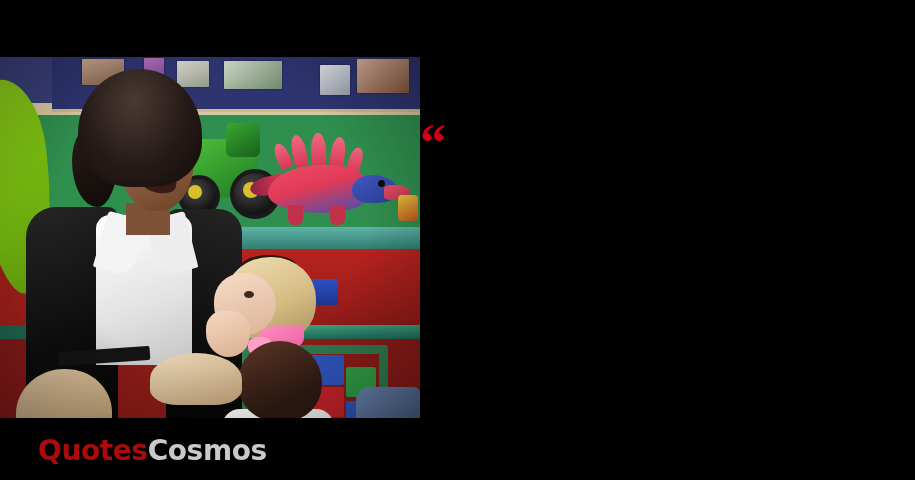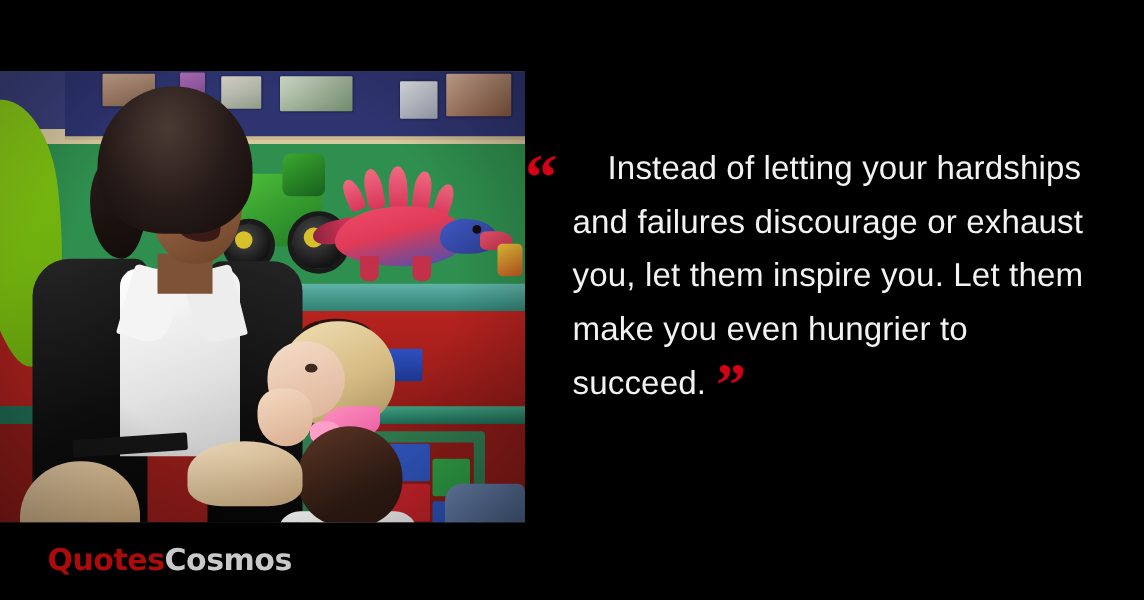--- a/index.html
+++ b/index.html
@@ -504,21 +504,21 @@
     position: absolute;
     left: 0; top: 418px;
     width: 915px; height: 62px;
     background: #000000;
   }
   .logo {
     position: absolute;
     left: 38px;
     top: 16px;
     font-family: "DejaVu Sans", sans-serif;
-    font-size: 24px;
+    font-size: 28px;
     font-weight: 700;
     letter-spacing: -.4px;
     white-space: nowrap;
   }
   .logo-quotes { color: #ab0b0b; }
   .logo-cosmos { color: #c9c9c9; }
 </style>
 </head>
 <body>
 
@@ -611,23 +611,20 @@
       <div class="boy-head"></div>
 
       <div class="photo-vignette"></div>
     </div>
   </div>
 
   <div class="quote-area">
 
     <div class="mark-open">“</div>
 
-    <div class="quote-block">
-      <p class="quote-text"><span>Instead of letting your hardships and failures discourage or exhaust you, let them inspire you. Let them make you even hungrier to succeed.</span><span class="mark-close">”</span></p>
-    </div>
 
   </div>
 
   <div class="footer-bar">
     <div class="logo"><span class="logo-quotes">Quotes</span><span class="logo-cosmos">Cosmos</span></div>
   </div>
 
 </div>
 
 </body></html>

